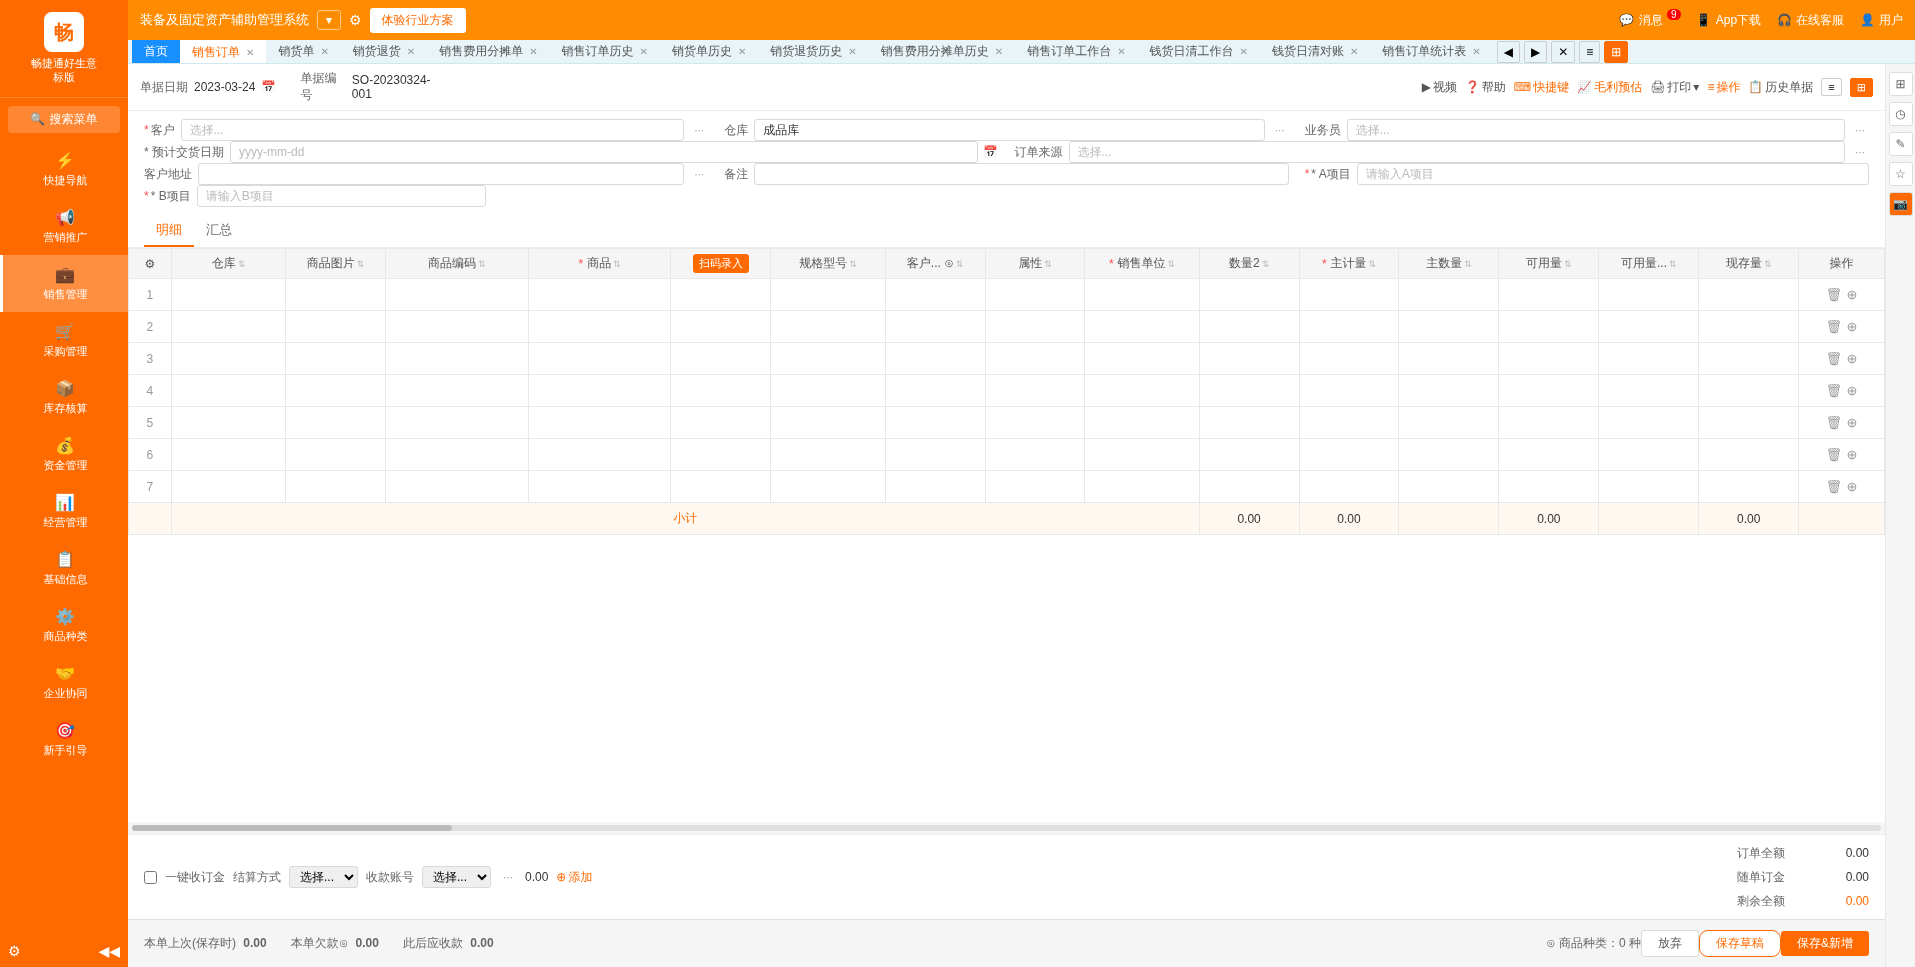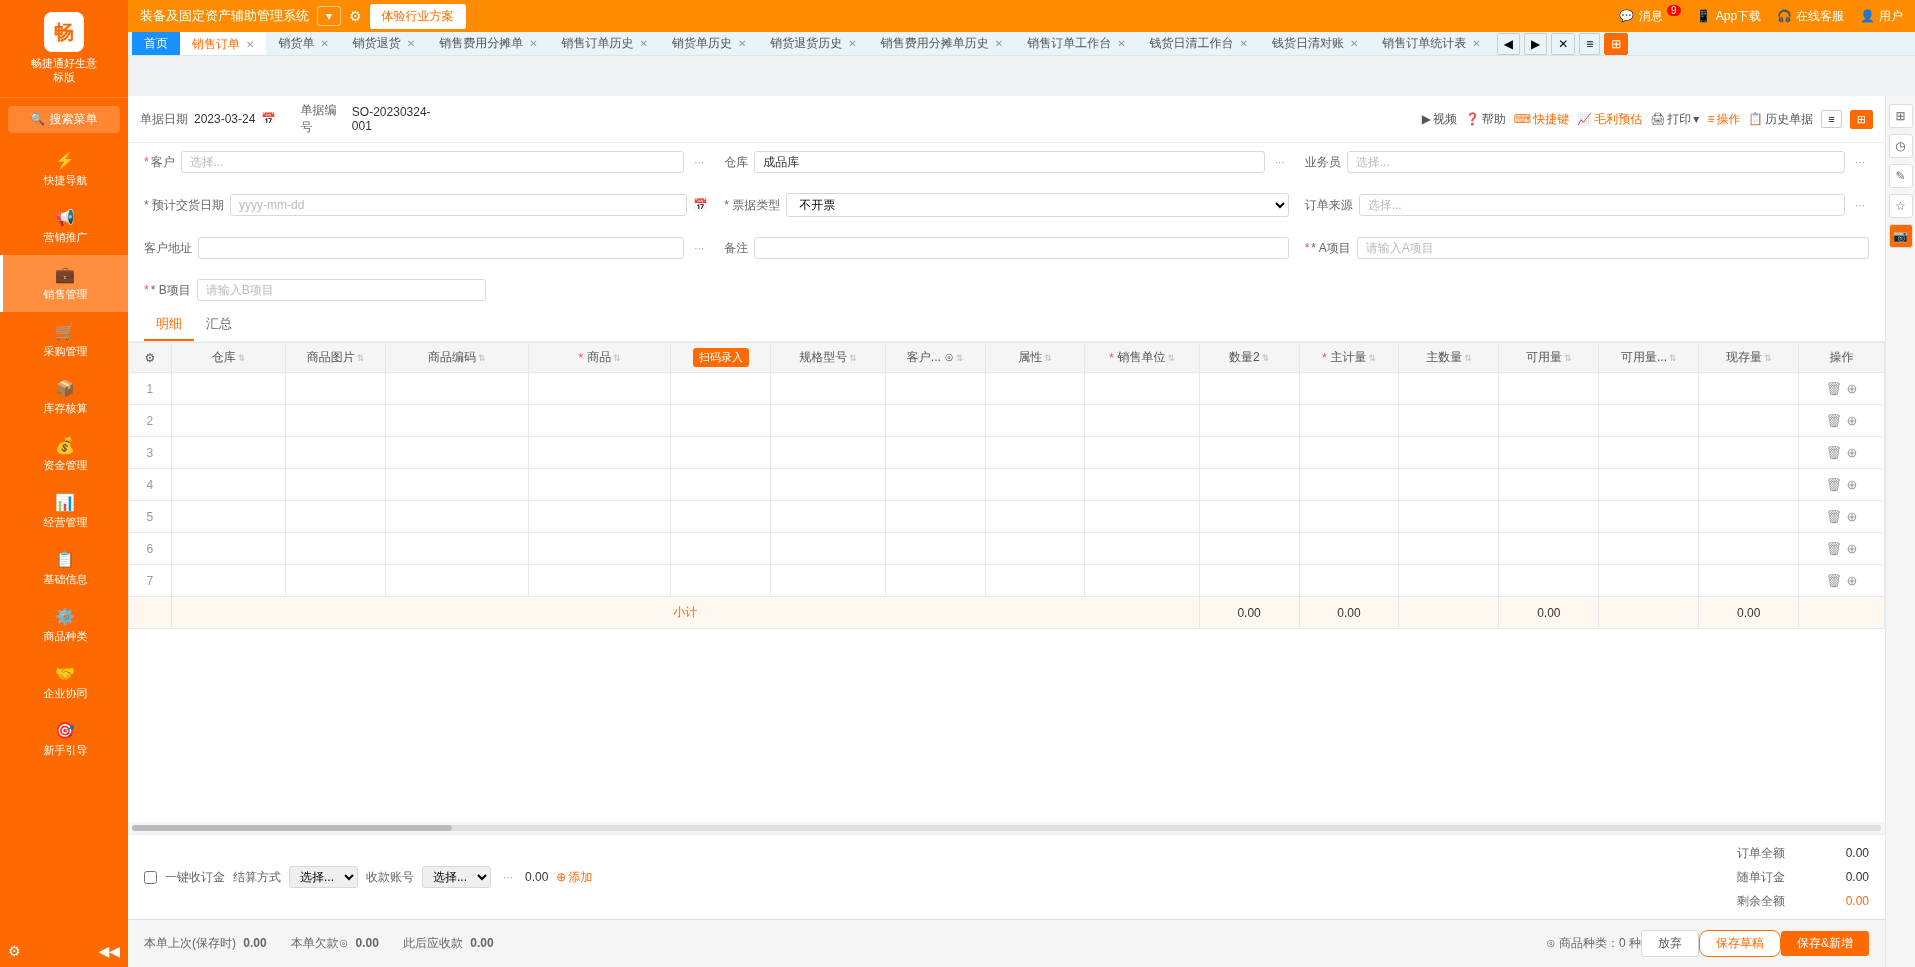--- a/index.html
+++ b/index.html
@@ -20,57 +20,57 @@
     .sidebar-nav-item { width: 100%; padding: 10px 4px; display: flex; flex-direction: column; align-items: center; cursor: pointer; color: white; gap: 3px; font-size: 11px; border-left: 3px solid transparent; }
     .sidebar-nav-item.active { background: rgba(255,255,255,0.25); border-left: 3px solid white; }
     .sidebar-nav-item .nav-icon { font-size: 16px; }
     .sidebar-bottom { width: 100%; padding: 8px; display: flex; justify-content: space-between; align-items: center; }
     .sidebar-bottom-btn { background: none; border: none; color: white; cursor: pointer; font-size: 14px; }
 
     
     .main-content { flex: 1; display: flex; flex-direction: column; overflow: hidden; }
 
     
-    .top-header { height: 32px; background: #ff8c00; display: flex; justify-content: space-between; padding: 0 12px; flex-shrink: 0; }
+    .top-header { height: 40px; background: #ff8c00; display: flex; justify-content: space-between; padding: 0 12px; flex-shrink: 0; }
     .top-header-left { display: flex; align-items: center; gap: 8px; }
     .app-title { color: white; font-size: 13px; font-weight: 500; }
     .app-title-dropdown { background: none; border: 1px solid rgba(255,255,255,0.5); color: white; padding: 2px 8px; border-radius: 3px; cursor: pointer; font-size: 12px; }
     .gear-btn { background: none; border: none; color: white; cursor: pointer; font-size: 14px; }
     .industry-btn { background: white; color: #ff6a00; border: none; padding: 4px 12px; border-radius: 3px; cursor: pointer; font-size: 12px; font-weight: 500; }
     .top-header-right { display: flex; align-items: center; gap: 16px; color: white; font-size: 12px; }
     .top-right-item { display: flex; align-items: center; gap: 4px; cursor: pointer; }
     .badge { background: red; color: white; border-radius: 8px; padding: 0 4px; font-size: 10px; min-width: 14px; text-align: center; position: relative; top: -6px; }
 
     
     .tab-bar { height: 24px; background: #e8f4f8; display: flex; align-items: center; padding: 0 4px; border-bottom: 1px solid #d0e8f0; flex-shrink: 0; overflow: hidden; }
     .tab-item { padding: 6px 12px; cursor: pointer; font-size: 12px; color: #555; white-space: nowrap; display: flex; align-items: center; gap: 4px; border-radius: 4px 4px 0 0; }
     .tab-item.active { background: white; color: #ff6a00; font-weight: 500; border-top: 2px solid #ff6a00; }
     .tab-close { font-size: 10px; color: #999; margin-left: 2px; }
     .tab-home { background: #1890ff; color: white; border-radius: 3px; padding: 6px 12px; }
     .tab-nav-btn { background: none; border: 1px solid #ccc; padding: 3px 6px; cursor: pointer; font-size: 12px; border-radius: 2px; margin-left: 4px; }
 
     
-    .page-area { flex: 1; display: flex; overflow: hidden; margin-top: 40px; }
+    .page-area { flex: 1; display: flex; overflow: hidden; }
 
     
     .form-area { flex: 1; background: white; display: flex; flex-direction: column; overflow: hidden; }
 
     
     .form-toolbar { padding: 6px 12px; border-bottom: 1px solid #eee; display: flex; align-items: center; justify-content: space-between; flex-shrink: 0; }
     .form-toolbar-left { display: flex; align-items: center; gap: 16px; }
     .field-label { color: #666; font-size: 12px; }
     .field-value { color: #333; font-size: 12px; font-weight: 500; }
     .date-icon { color: #999; cursor: pointer; }
     .form-toolbar-right { display: flex; align-items: center; gap: 8px; font-size: 12px; color: #555; }
     .toolbar-action { cursor: pointer; display: flex; align-items: center; gap: 2px; }
     .view-btn { border: 1px solid #ccc; background: white; padding: 2px 6px; cursor: pointer; border-radius: 2px; font-size: 11px; }
     .view-btn.active { background: #ff6a00; color: white; border-color: #ff6a00; }
 
     
-    .form-fields { padding: 8px 16px; display: flex; flex-direction: column; gap: 20px; flex-shrink: 0; }
+    .form-fields { padding: 8px 16px; display: flex; flex-direction: column; gap: 0; flex-shrink: 0; }
     .form-row { display: flex; align-items: center; gap: 16px; }
     .form-field { display: flex; align-items: center; gap: 6px; flex: 1; }
     .form-field-label { color: #666; font-size: 12px; white-space: nowrap; }
     .required { color: #ff4d4f; margin-right: 2px; }
     .form-input { border: 1px solid #d9d9d9; border-radius: 3px; padding: 3px 8px; font-size: 12px; color: #333; flex: 1; min-width: 80px; }
     .form-input::placeholder { color: #bbb; }
     .form-input-ellipsis { color: #999; cursor: pointer; font-size: 10px; padding: 0 4px; }
     .form-select { border: 1px solid #d9d9d9; border-radius: 3px; padding: 3px 8px; font-size: 12px; background: white; cursor: pointer; min-width: 80px; }
 
     
@@ -360,28 +360,20 @@
               <input class="form-input" type="text" style="flex: 1 1 0%;" placeholder="选择...">
               <span class="form-input-ellipsis">···</span>
             </div>
           </div>
 
           <div class="form-row">
             <div class="form-field" style="flex:1.5;">
               <span class="form-field-label">* 预计交货日期</span>
               <input class="form-input" type="text" style="flex: 1 1 0%;" placeholder="yyyy-mm-dd">
               <span class="date-icon">📅</span>
-            </div>
-            <div class="form-field" style="flex:1.5;">
-              <span class="form-field-label">* 票据类型</span>
-              <select class="form-select" style="flex:1;">
-                <option>不开票</option>
-                <option>普票</option>
-                <option>专票</option>
-              </select>
             </div>
             <div class="form-field" style="flex:1.5;">
               <span class="form-field-label">订单来源</span>
               <input class="form-input" type="text" style="flex: 1 1 0%;" placeholder="选择...">
               <span class="form-input-ellipsis">···</span>
             </div>
           </div>
 
           <div class="form-row">
             <div class="form-field" style="flex:1.5;">

